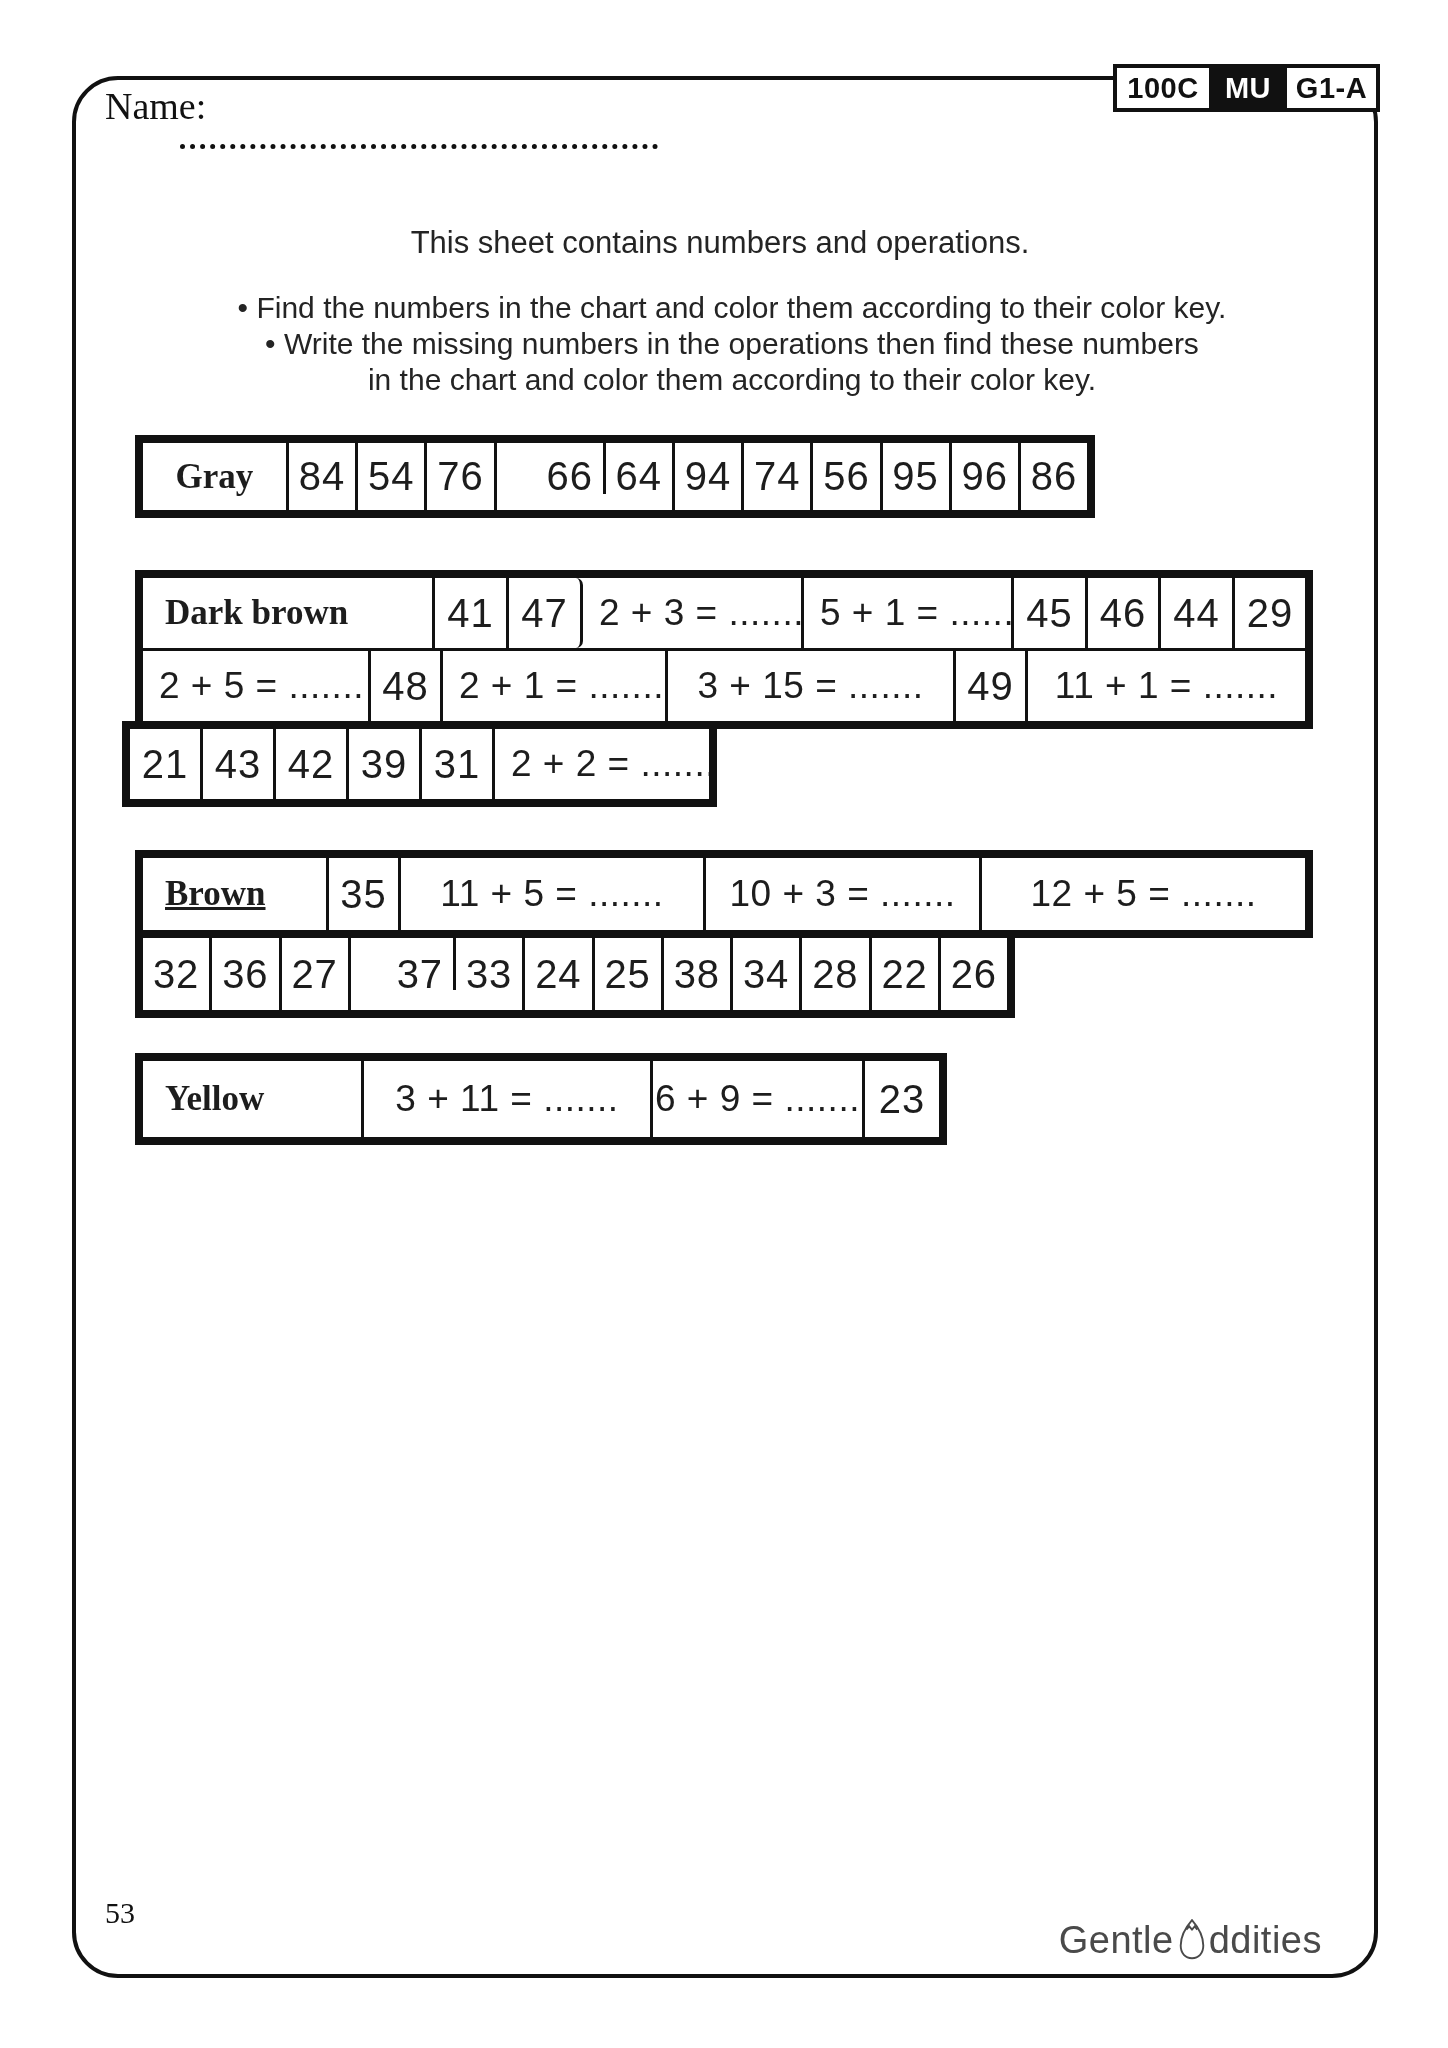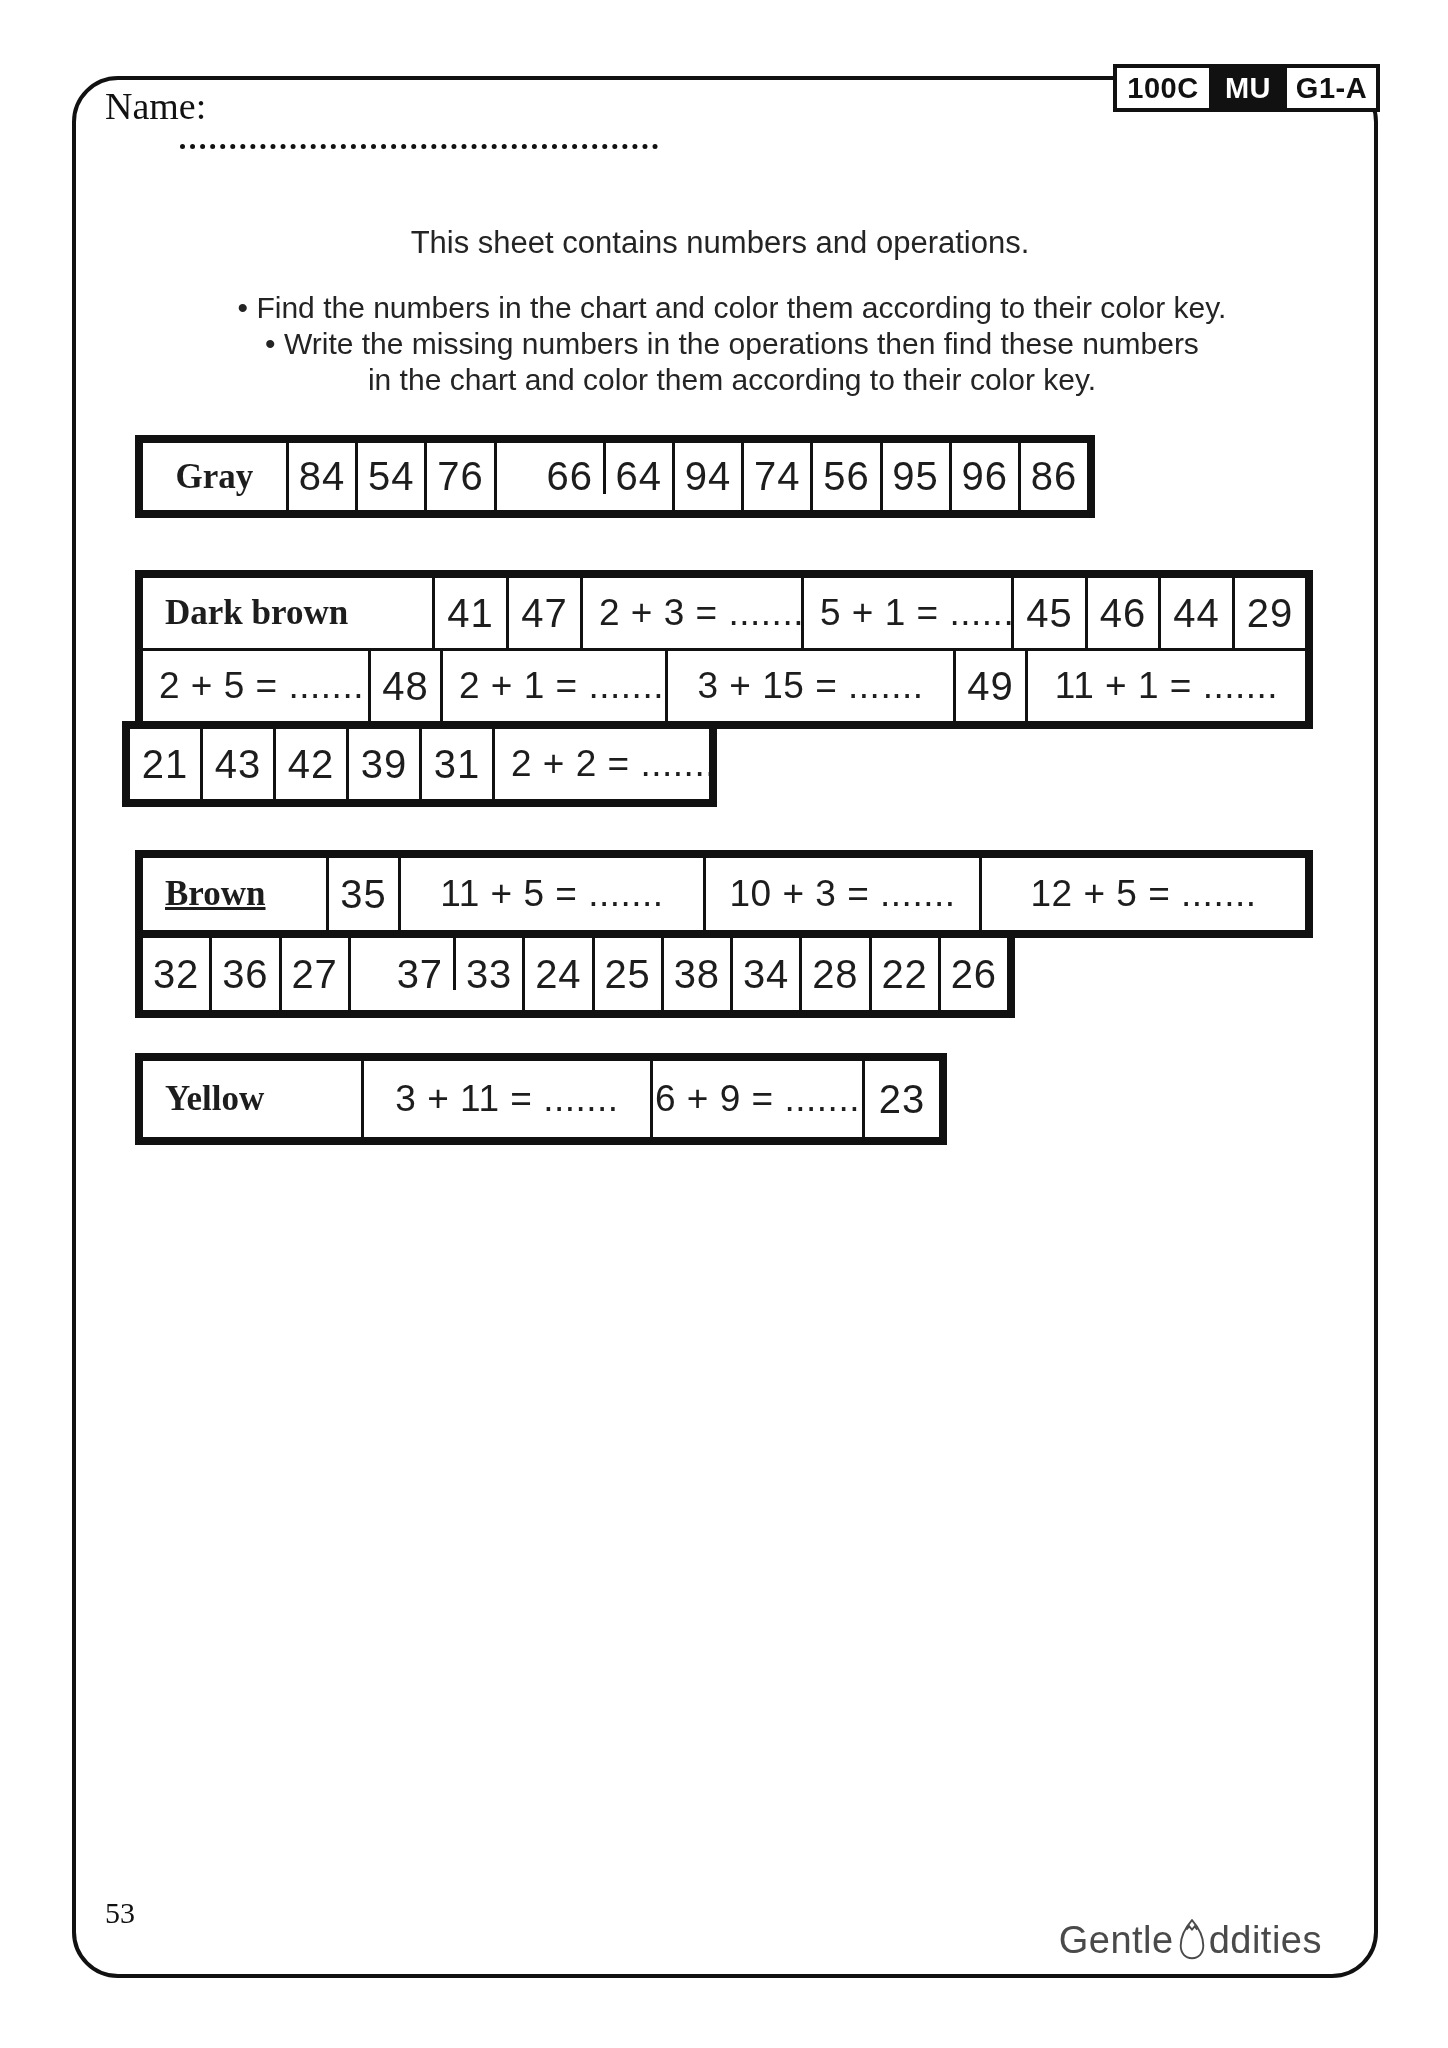--- a/index.html
+++ b/index.html
@@ -83,21 +83,21 @@
           <div class="tcell num" style="flex: 1 1 0%; height: 67px; line-height: 67px;">56</div>
           <div class="tcell num" style="flex: 1 1 0%; height: 67px; line-height: 67px;">95</div>
           <div class="tcell num" style="flex: 1 1 0%; height: 67px; line-height: 67px;">96</div>
           <div class="tcell num last" style="flex: 1 1 0%; height: 67px; line-height: 67px;">86</div>
         </div>
       </div>
       <div class="tblock" style="left: 135px; top: 570px; width: 1178px;">
         <div class="trow">
           <div class="tcell label" style="width: 292px; height: 70px; line-height: 70px;">Dark brown</div>
           <div class="tcell num" style="width: 74px; height: 70px; line-height: 70px;">41</div>
-          <div class="tcell num" style="width: 74px; height: 70px; line-height: 70px;">47</div>
+          <div class="tcell num" style="width: 74px; height: 70px; line-height: 70px; border-radius: 7px;">47</div>
           <div class="tcell opl" style="width: 221px; height: 70px; line-height: 70px;">2 + 3 = .......</div>
           <div class="tcell opl" style="width: 210px; height: 70px; line-height: 70px;">5 + 1 = .......</div>
           <div class="tcell num" style="width: 74px; height: 70px; line-height: 70px;">45</div>
           <div class="tcell num" style="width: 73px; height: 70px; line-height: 70px;">46</div>
           <div class="tcell num" style="width: 74px; height: 70px; line-height: 70px;">44</div>
           <div class="tcell num last" style="flex: 1 1 0%; height: 70px; line-height: 70px;">29</div>
         </div>
         <div class="trow rsep">
           <div class="tcell opl" style="width: 228px; height: 70px; line-height: 70px;">2 + 5 = .......</div>
           <div class="tcell num" style="width: 72px; height: 70px; line-height: 70px;">48</div>

